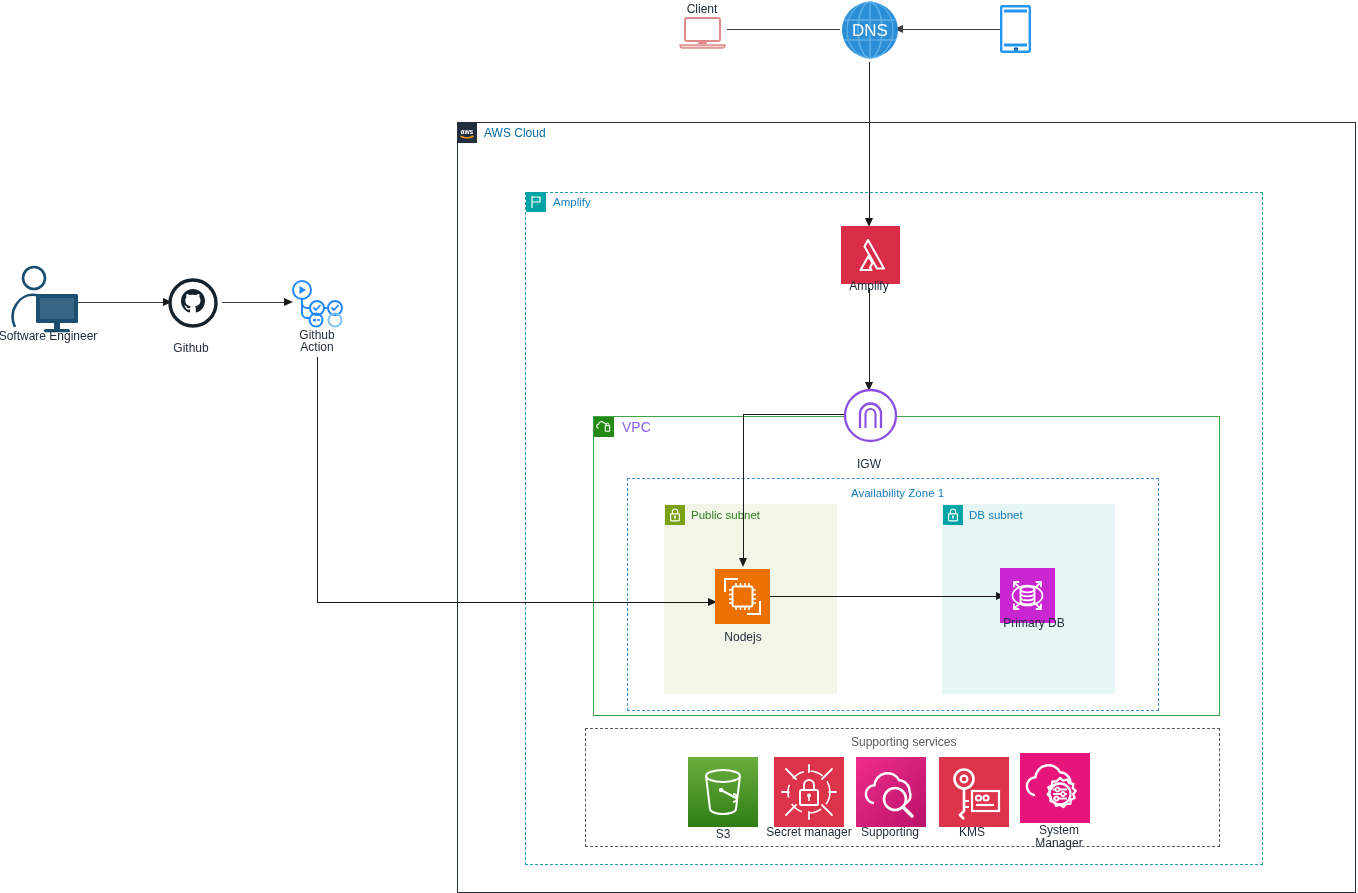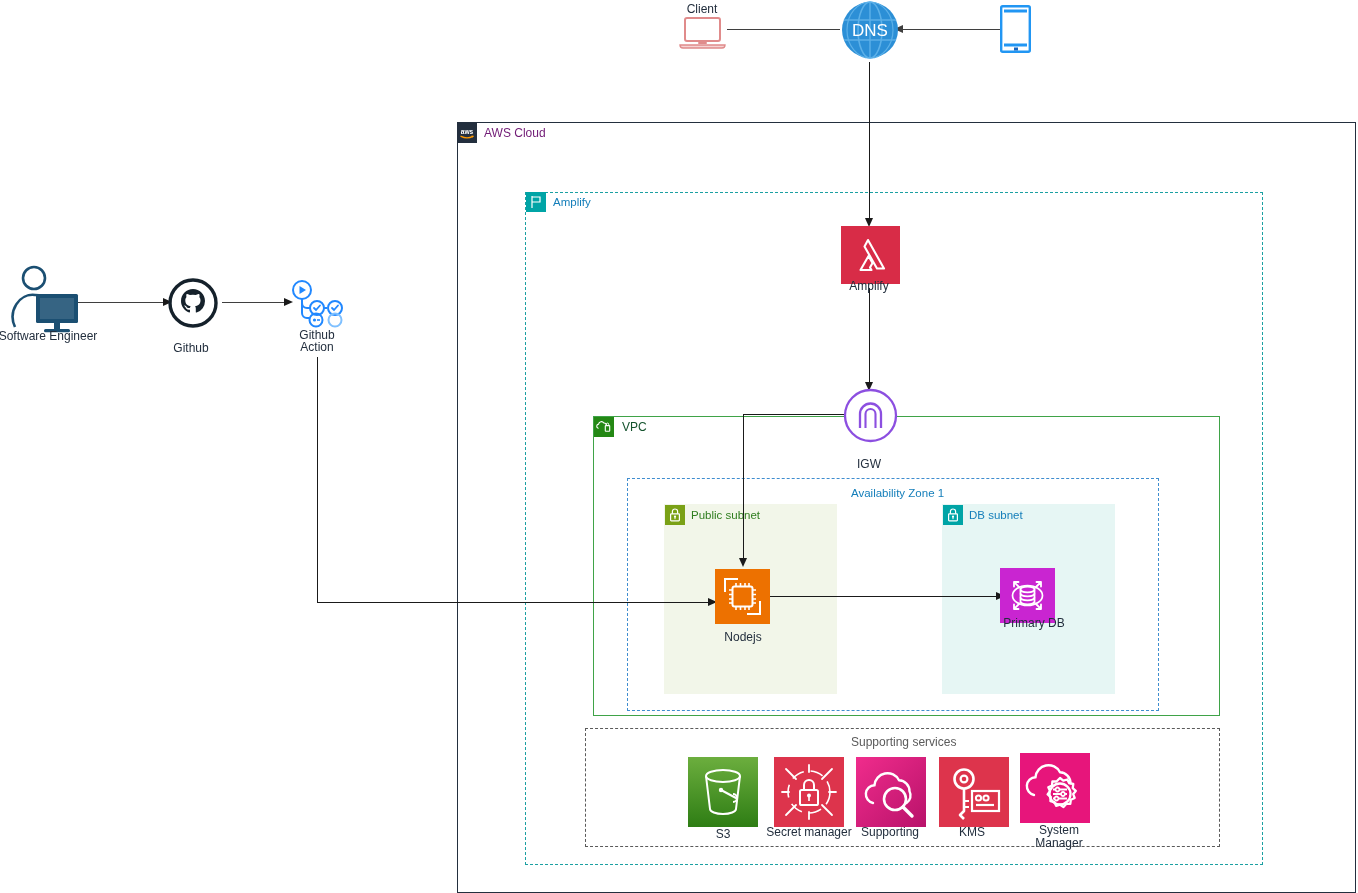--- a/index.html
+++ b/index.html
@@ -40,41 +40,41 @@
 
 <div class="box aws-cloud" style="left:457px;top:122px;width:899px;height:771px;"></div>
 <div class="badge" style="left:457px;top:123px;">
   <svg viewBox="0 0 20 20">
       <rect width="20" height="20" fill="#232F3E"></rect>
   <text x="10" y="10.5" font-family="Liberation Sans, sans-serif" font-size="6.6" font-weight="bold" fill="#ffffff" text-anchor="middle">aws</text>
   <path d="M4 13.3 Q10 16.4 16 13.3" stroke="#FF9900" stroke-width="1.3" fill="none" stroke-linecap="round"></path>
   <path d="M14.4 12.4 L16.6 13.0 L15.2 14.8" fill="#FF9900"></path>
     </svg>
 </div>
-<div class="grouplabel" style="left:484px;top:123px;color:#701a75;font-size:12px;">AWS Cloud</div>
+<div class="grouplabel" style="left:484px;top:123px;color:#0369a1;font-size:12px;">AWS Cloud</div>
 
 <div class="box region" style="left:525px;top:192px;width:738px;height:673px;"></div>
 <div class="badge" style="left:526px;top:192px;">
   <svg viewBox="0 0 20 20">
       <rect width="20" height="20" fill="#00A4A6"></rect>
   <path d="M6 4 V16 M6 5 H14 V10 H6" stroke="#ffffff" stroke-width="1.2" fill="none"></path>
     </svg>
 </div>
 <div class="grouplabel" style="left:553px;top:192px;color:#147EBA;">Amplify</div>
 
 <div class="box vpc" style="left:593px;top:416px;width:627px;height:300px;"></div>
 <div class="badge" style="left:594px;top:417px;">
   <svg viewBox="0 0 20 20">
       <rect width="20" height="20" fill="#248814"></rect>
   <path d="M4.2 11.2 a2.1 2.1 0 0 1 .4-4.1 a2.8 2.8 0 0 1 5.2-1.1 a2.2 2.2 0 0 1 2.6 2.1" stroke="#ffffff" stroke-width="1.1" fill="none" stroke-linecap="round"></path>
   <rect x="11.3" y="8.6" width="4.4" height="5.6" rx="0.5" stroke="#ffffff" stroke-width="1.1" fill="none"></rect>
   <path d="M12.3 8.6 V7.3 a1.2 1.2 0 0 1 2.4 0 V8.6" stroke="#ffffff" stroke-width="1" fill="none"></path>
     </svg>
 </div>
-<div class="grouplabel" style="left:622px;top:417px;color:#14532d;font-size:12px;">VPC</div>
+<div class="grouplabel" style="left:622px;top:417px;color:#8b5cf6;font-size:14px;">VPC</div>
 
 <div class="box az" style="left:627px;top:478px;width:532px;height:233px;"></div>
 <div class="grouplabel" style="left:851px;top:483px;color:#147EBA;">Availability Zone 1</div>
 
 <div class="box public-subnet" style="left:664px;top:504px;width:173px;height:190px;"></div>
 <div class="badge" style="left:665px;top:505px;">
   <svg viewBox="0 0 20 20">
       <rect width="20" height="20" fill="#7AA116"></rect>
   <rect x="5.6" y="8.8" width="8.8" height="7.0" rx="0.7" stroke="#ffffff" stroke-width="1.2" fill="none"></rect>
   <path d="M7.4 8.8 V6.6 a2.6 2.6 0 0 1 5.2 0 V8.8" stroke="#ffffff" stroke-width="1.2" fill="none"></path>

